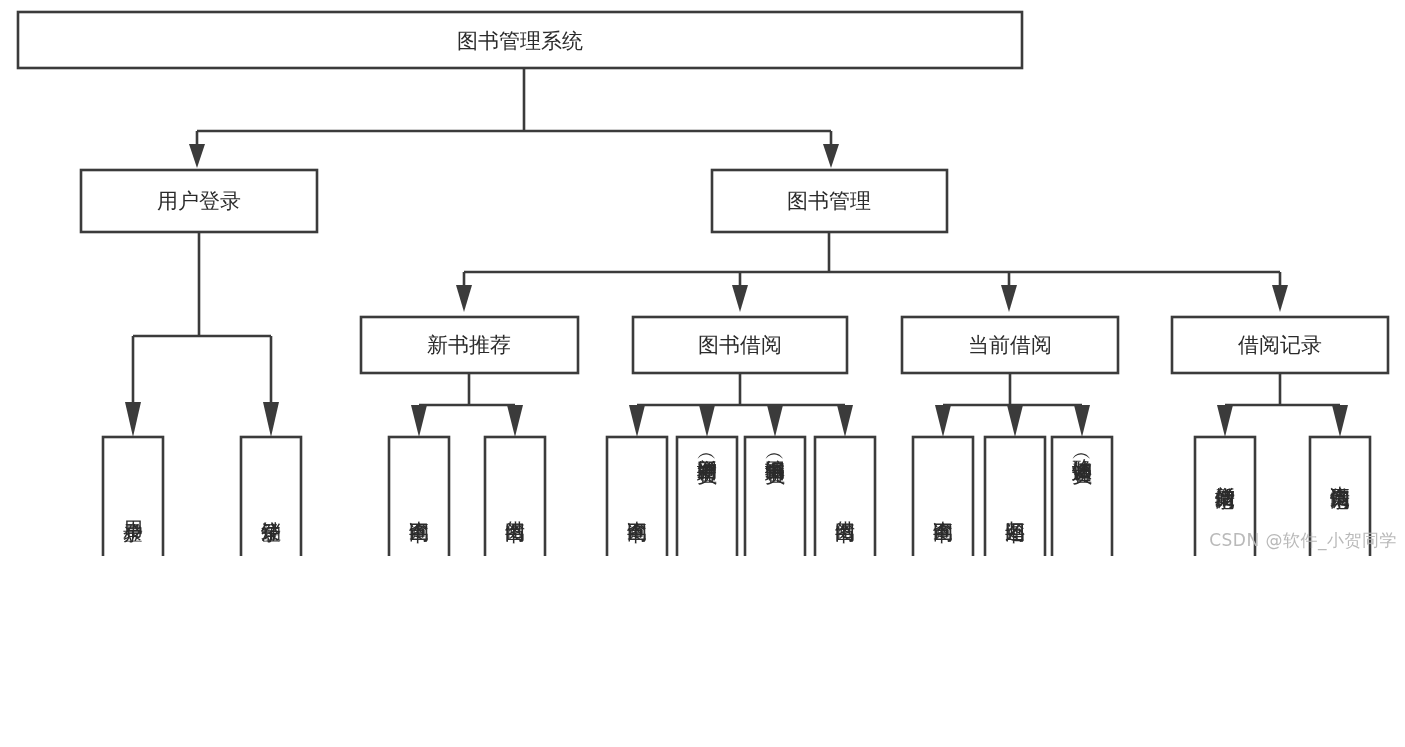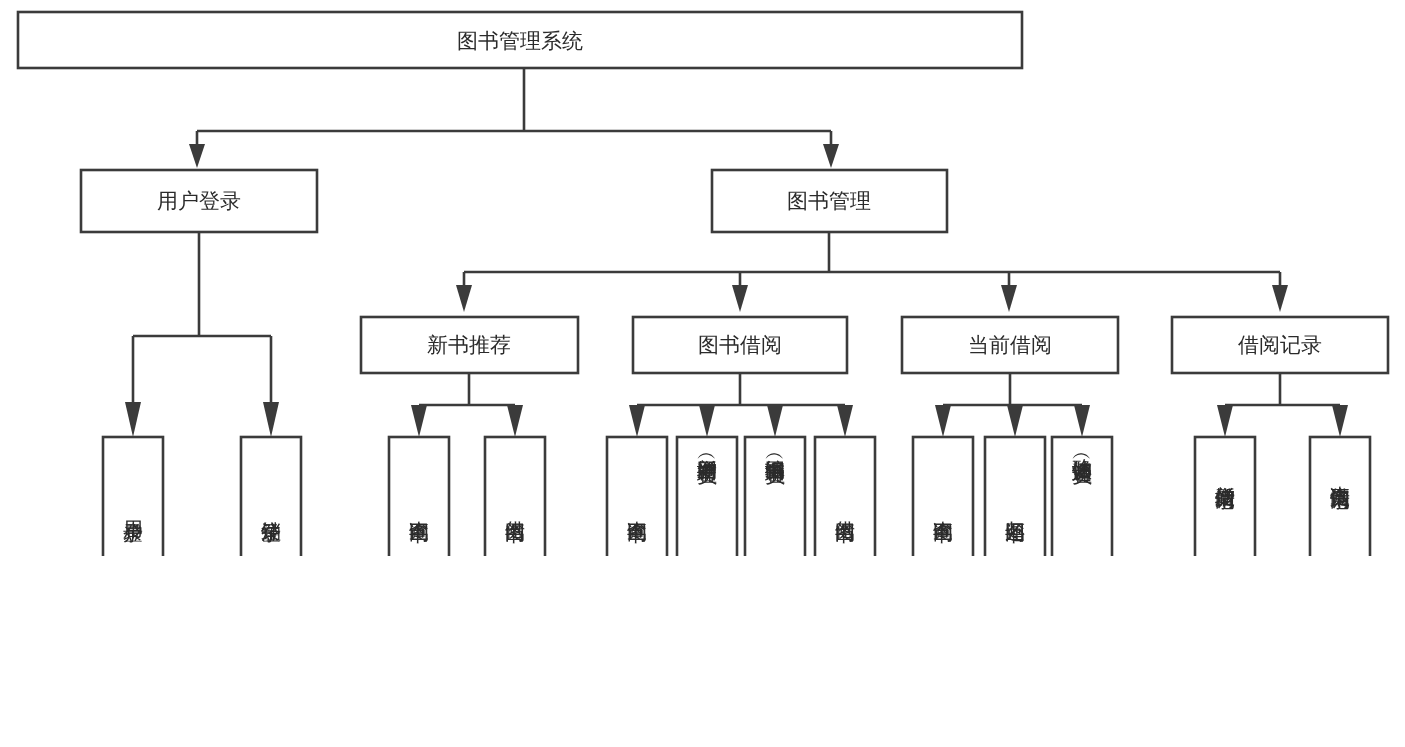--- a/index.html
+++ b/index.html
@@ -208,14 +208,15 @@
   <div class="vlabel" style="left:745px; top:443px; width:60px; height:285px; justify-content:flex-start;">编辑图书（管理员）</div>
   <div class="vlabel" style="left:815px; top:505px; width:60px; height:220px; justify-content:flex-start;">借阅图书</div>
 
   <div class="vlabel" style="left:913px; top:505px; width:60px; height:220px; justify-content:flex-start;">查询图书</div>
   <div class="vlabel" style="left:985px; top:505px; width:60px; height:220px; justify-content:flex-start;">归还图书</div>
   <div class="vlabel" style="left:1052px; top:443px; width:60px; height:285px; justify-content:flex-start;">确认归还（管理员）</div>
 
   <div class="vlabel" style="left:1195px; top:470px; width:60px; height:250px; justify-content:flex-start;">新增借阅记录</div>
   <div class="vlabel" style="left:1310px; top:470px; width:60px; height:250px; justify-content:flex-start;">查询借阅记录</div>
 
+  <div class="watermark">CSDN @软件_小贺同学</div>
 
 </div>
 
 </body></html>

